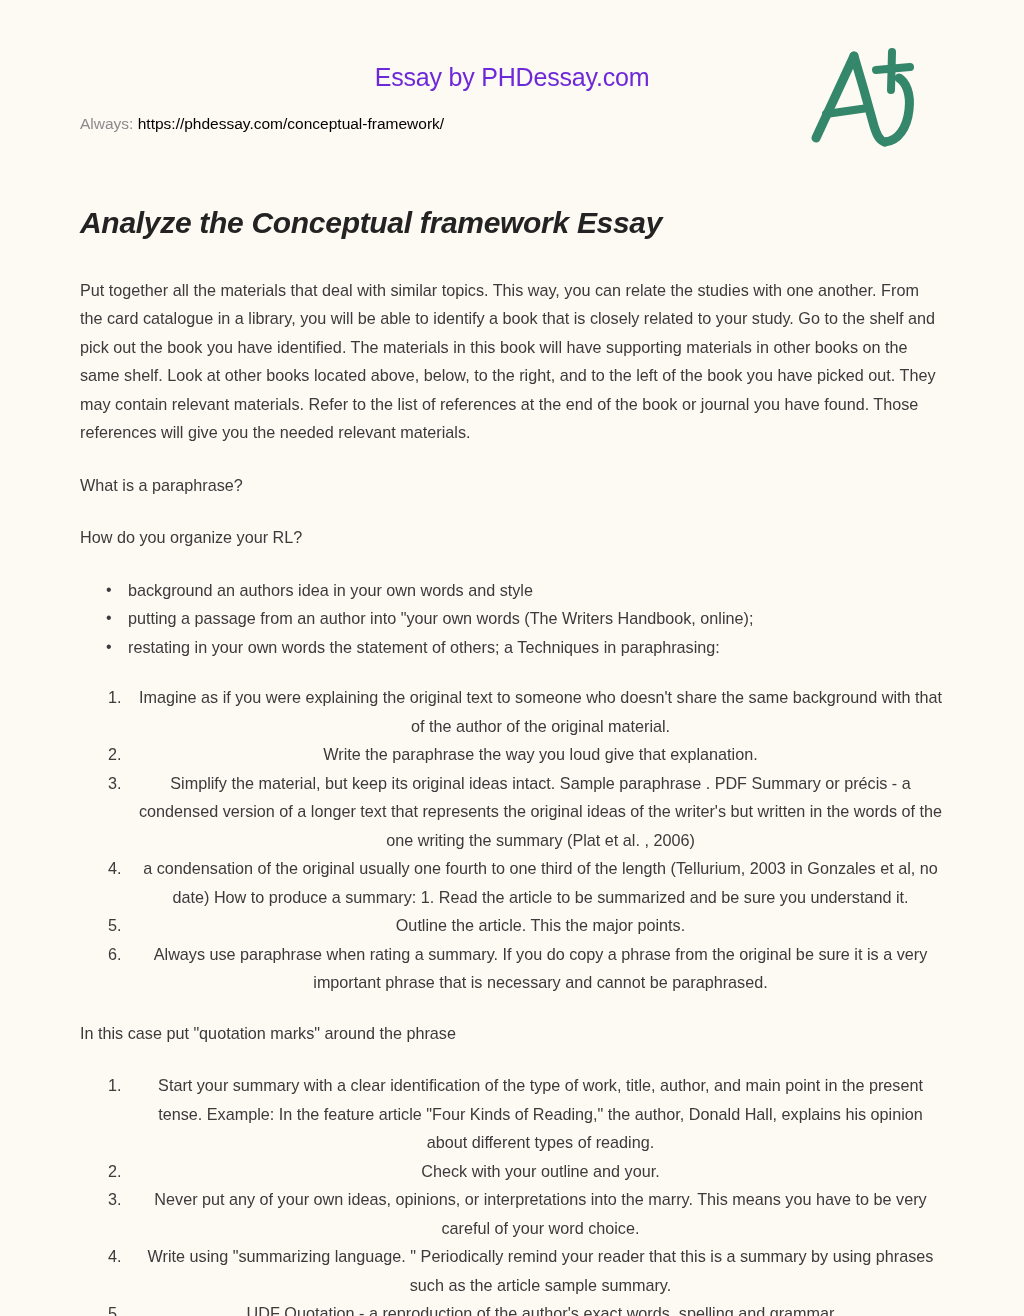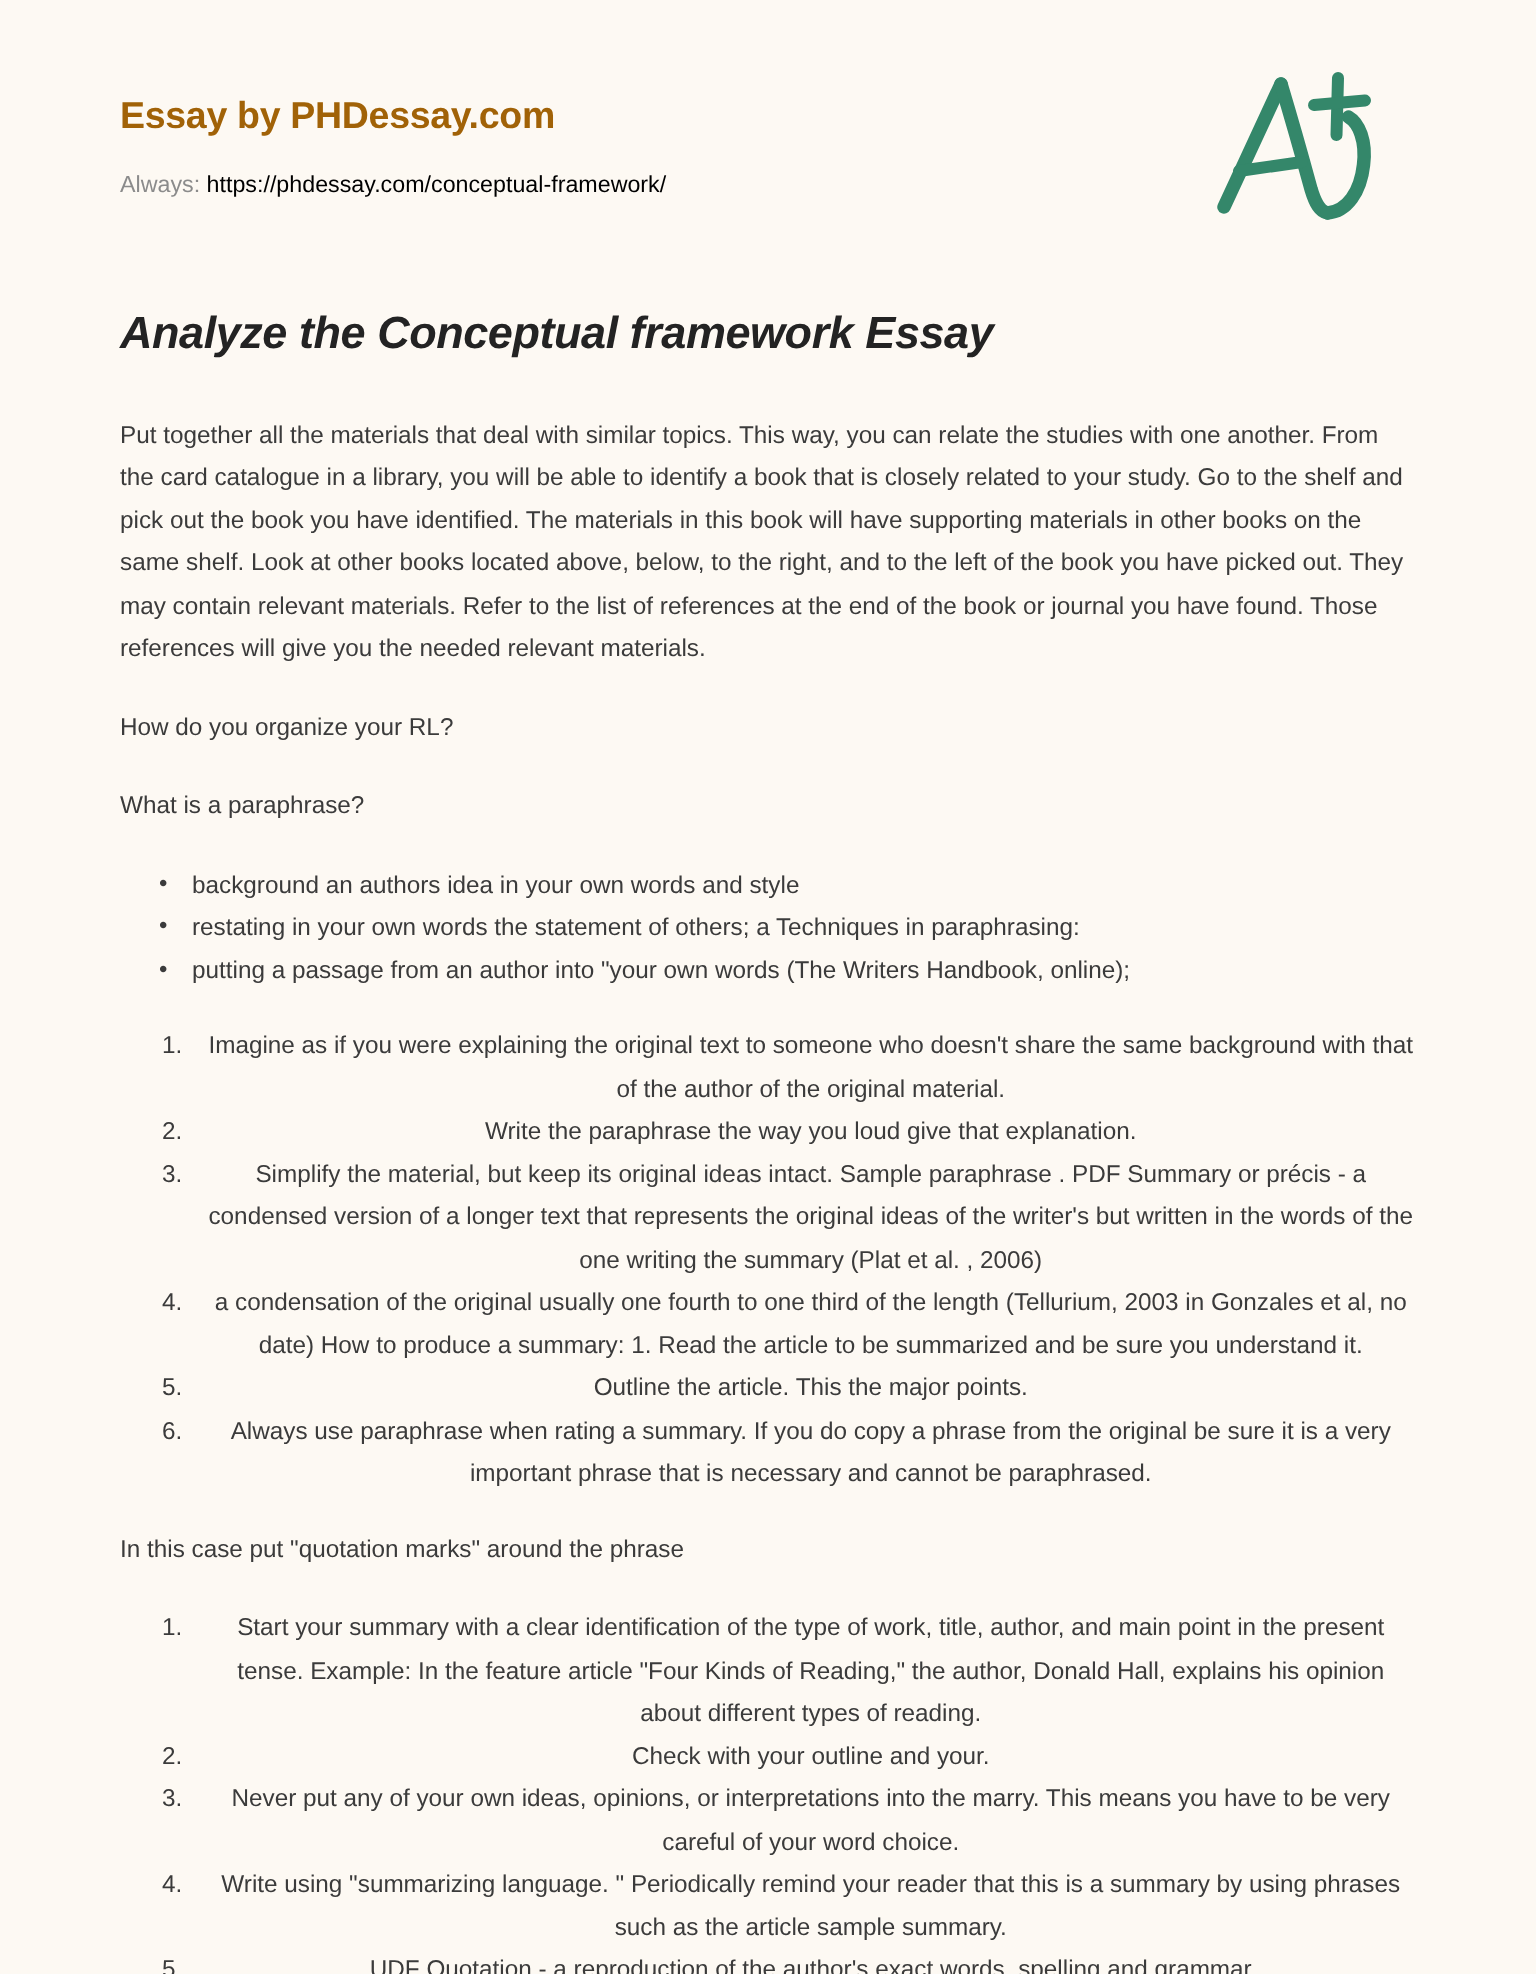--- a/index.html
+++ b/index.html
@@ -25,24 +25,25 @@
 
   
   .header {
     position: relative;
     padding-top: 62px;
     height: 120px;
     box-sizing: border-box;
   }
   .brand-line {
     font-size: 25px;
-    font-weight: bold;
-    color: #a16207;
+    font-weight: normal;
+    color: #6d28d9;
     letter-spacing: -0.2px;
     line-height: 1.2;
+    text-align: center;
   }
   .source-line {
     margin-top: 22px;
     font-size: 15.5px;
     color: #8b8b8b;
     line-height: 1.3;
   }
   .source-url {
     color: #000000;
     text-decoration: none;
@@ -142,28 +143,28 @@
       </svg>
     </div>
   </div>
 
   <h1 class="doc-title">Analyze the Conceptual framework Essay</h1>
 
   <div class="content">
 
     <p>Put together all the materials that deal with similar topics. This way, you can relate the studies with one another. From the card catalogue in a library, you will be able to identify a book that is closely related to your study. Go to the shelf and pick out the book you have identified. The materials in this book will have supporting materials in other books on the same shelf. Look at other books located above, below, to the right, and to the left of the book you have picked out. They may contain relevant materials. Refer to the list of references at the end of the book or journal you have found. Those references will give you the needed relevant materials.</p>
 
+    <p>What is a paraphrase?</p>
+
     <p>How do you organize your RL?</p>
-
-    <p>What is a paraphrase?</p>
 
     <ul class="bullets">
       <li>background an authors idea in your own words and style</li>
+      <li>putting a passage from an author into "your own words (The Writers Handbook, online);</li>
       <li>restating in your own words the statement of others; a Techniques in paraphrasing:</li>
-      <li>putting a passage from an author into "your own words (The Writers Handbook, online);</li>
     </ul>
 
     <ol class="numbered">
       <li>Imagine as if you were explaining the original text to someone who doesn't share the same background with that of the author of the original material.</li>
       <li>Write the paraphrase the way you loud give that explanation.</li>
       <li>Simplify the material, but keep its original ideas intact. Sample paraphrase . PDF Summary or précis - a condensed version of a longer text that represents the original ideas of the writer's but written in the words of the one writing the summary (Plat et al. , 2006)</li>
       <li>a condensation of the original usually one fourth to one third of the length (Tellurium, 2003 in Gonzales et al, no date) How to produce a summary: 1. Read the article to be summarized and be sure you understand it.</li>
       <li>Outline the article. This the major points.</li>
       <li>Always use paraphrase when rating a summary. If you do copy a phrase from the original be sure it is a very important phrase that is necessary and cannot be paraphrased.</li>
     </ol>

